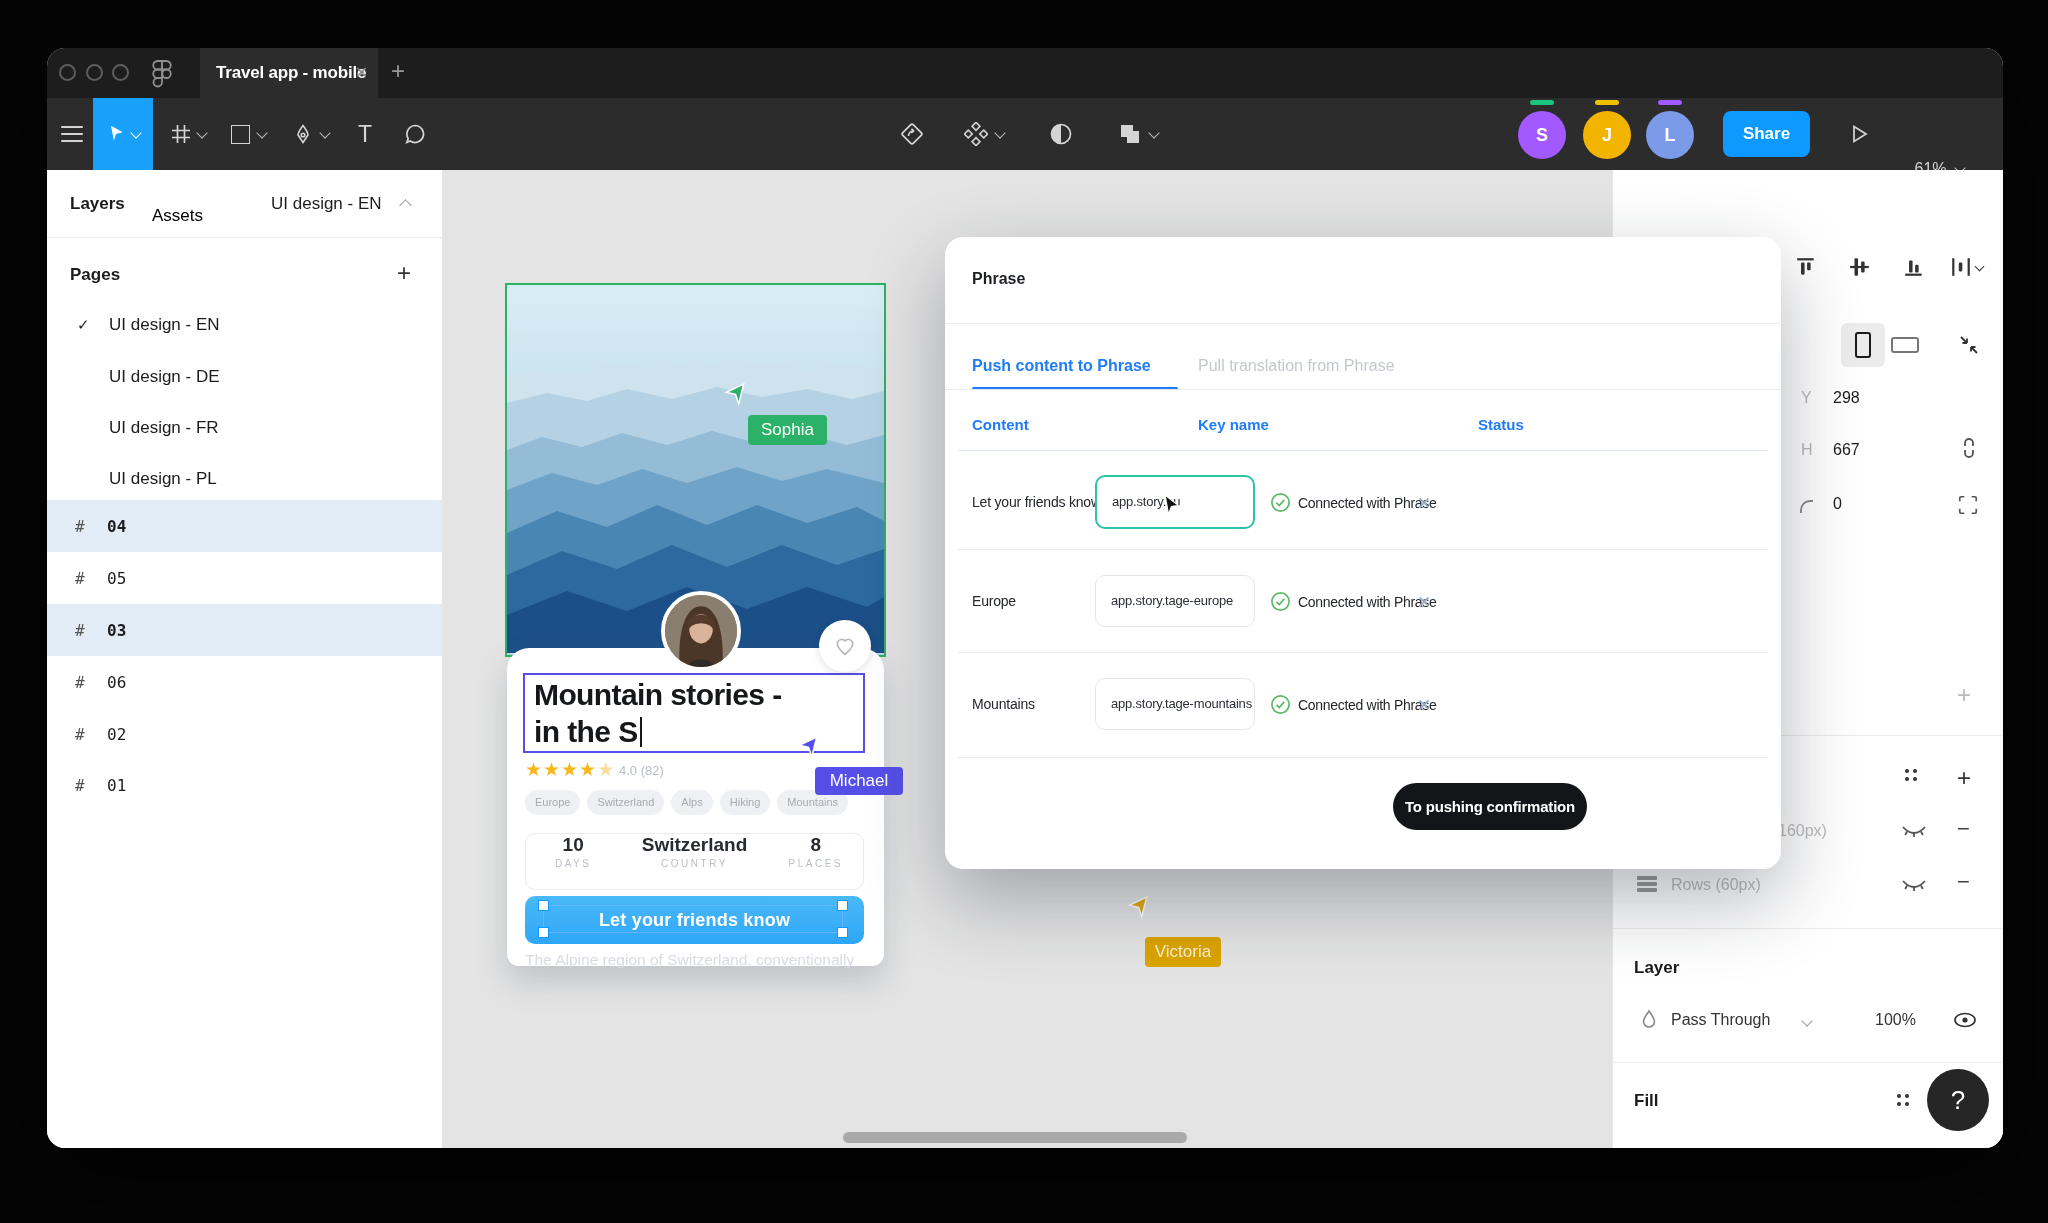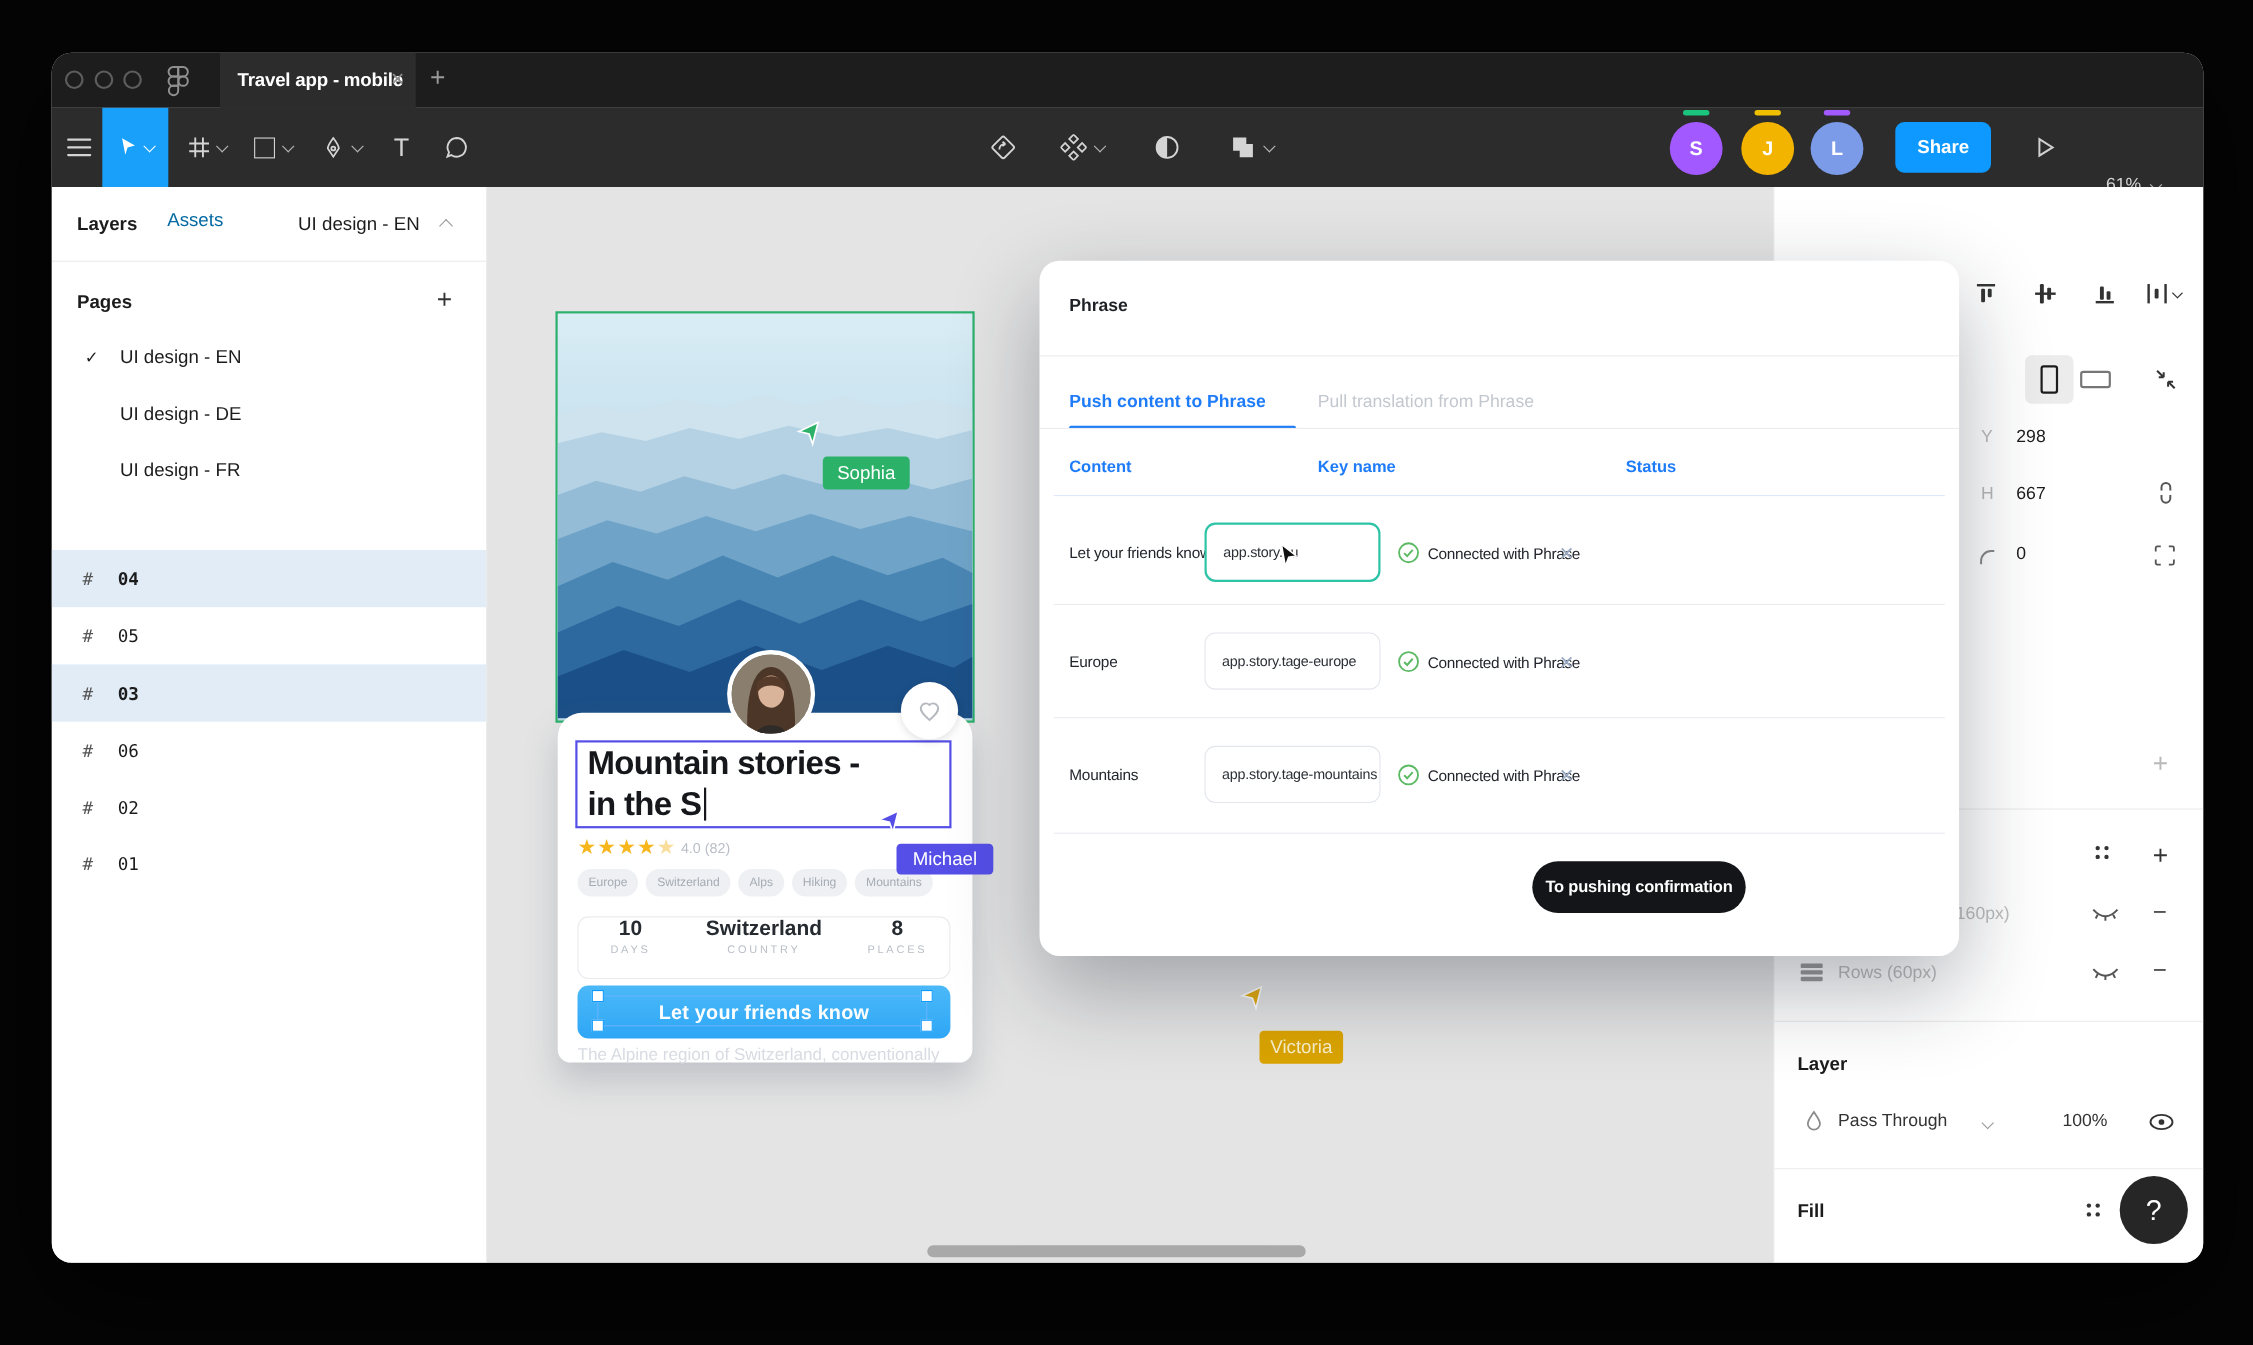--- a/index.html
+++ b/index.html
@@ -173,36 +173,39 @@
     </div>
     <div class="tool" style="left:1852px;width:80px;gap:9px;font-size:16px;margin-top:35px;">
       <span>61%</span>
       <span class="chev" style="margin-top:-3px;color:#b9b9b9;"></span>
     </div>
   </div>
 
   <div class="sidebar">
     <div class="ab" style="left:0;top:0;width:100%;height:68px;border-bottom:1px solid #ececec;box-sizing:border-box;">
       <span class="ab" style="left:23px;top:24px;font-size:17px;font-weight:700;color:#1c1c1c;">Layers</span>
-      <span class="ab" style="left:105px;top:20px;font-size:17px;color:#0369a1;">Assets</span>
+      <span class="ab" style="left:105px;top:36px;font-size:17px;color:#000000;">Assets</span>
       <span class="ab" style="left:224px;top:24px;font-size:17px;color:#1c1c1c;">UI design - EN</span>
       <span class="ab" style="left:354px;top:31px;width:8px;height:8px;border-left:1.7px solid #9a9a9a;border-top:1.7px solid #9a9a9a;transform:rotate(45deg);"></span>
     </div>
     <span class="ab" style="left:23px;top:95px;font-size:17px;font-weight:700;color:#1c1c1c;">Pages</span>
     <span class="ab" style="left:350px;top:89px;font-size:24px;font-weight:300;color:#333;">+</span>
 
     <div class="srow" style="top:129px;">
       <span style="position:absolute;left:30px;font-size:15px;color:#1c1c1c;">✓</span>
       <span style="position:absolute;left:62px;">UI design - EN</span>
     </div>
     <div class="srow" style="top:181px;">
       <span style="position:absolute;left:62px;">UI design - DE</span>
     </div>
     <div class="srow" style="top:232px;">
       <span style="position:absolute;left:62px;">UI design - FR</span>
+    </div>
+    <div class="srow" style="top:283px;">
+      <span style="position:absolute;left:62px;">UI design - PL</span>
     </div>
 
     <div class="srow sel" style="top:330px;">
       <span class="mono" style="position:absolute;left:28px;color:#555;">#</span>
       <span class="mono" style="position:absolute;left:60px;font-weight:700;">04</span>
     </div>
     <div class="srow" style="top:382px;">
       <span class="mono" style="position:absolute;left:28px;color:#555;">#</span>
       <span class="mono" style="position:absolute;left:60px;">05</span>
     </div>

